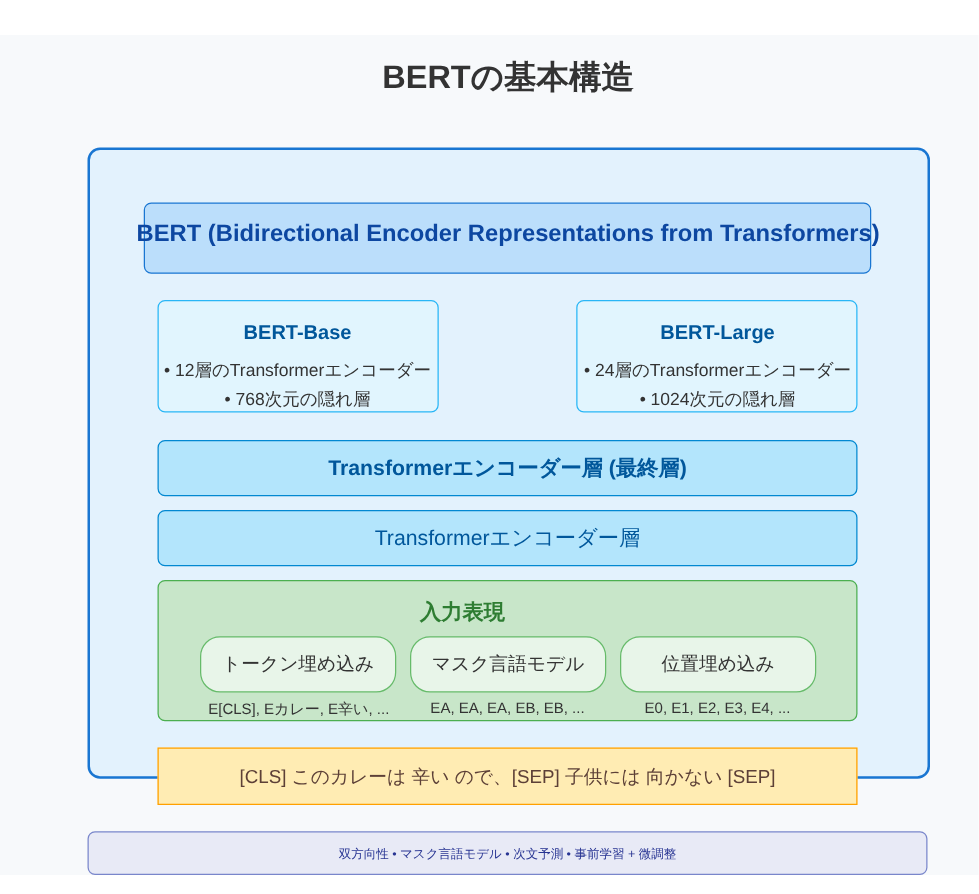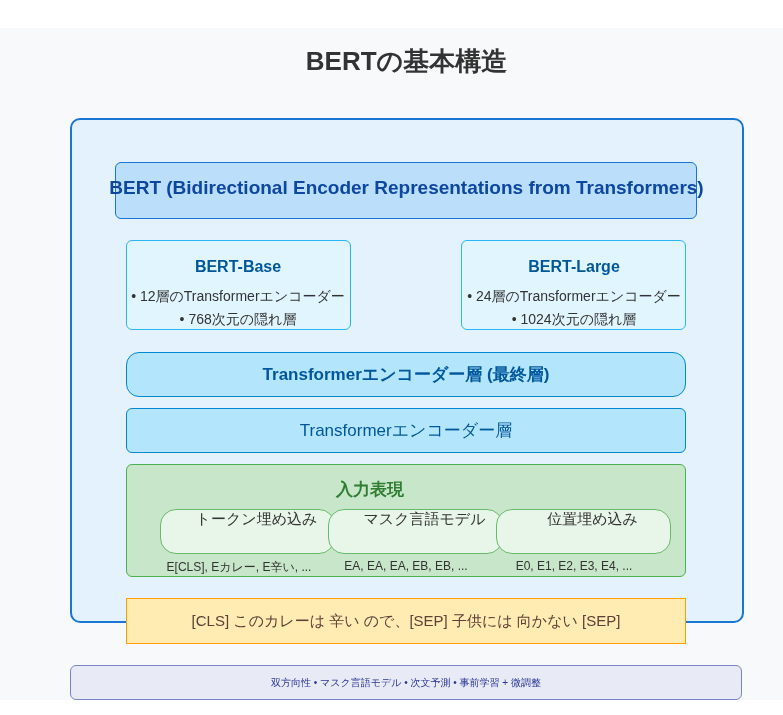--- a/index.html
+++ b/index.html
@@ -6,24 +6,24 @@
   body { width:783px; height:715px; position:relative; overflow:hidden; font-family:"Liberation Sans","DejaVu Sans",sans-serif; }
   .bg { position:absolute; left:0; top:28px; width:783px; height:672px; background:#f7f9fb; }
   .title { position:absolute; left:0; top:44px; width:813px; text-align:center; font-size:26px; font-weight:bold; color:#333333; }
   .outer { position:absolute; left:70px; top:118px; width:670px; height:501px; background:#e3f2fd; border:2px solid #1976d2; border-radius:10px; }
   .bert-head { position:absolute; left:115px; top:162px; width:580px; height:55px; background:#bbdefb; border:1px solid #1976d2; border-radius:6px; }
   .bert-head-text { position:absolute; left:0; top:177px; width:813px; text-align:center; font-size:19px; font-weight:bold; color:#0d47a1; white-space:nowrap; }
   .variant { position:absolute; top:240px; width:223px; height:88px; background:#e1f5fe; border:1.5px solid #29b6f6; border-radius:6px; }
   .variant-title { position:absolute; width:300px; text-align:center; font-size:16px; font-weight:bold; color:#01579b; }
   .variant-line { position:absolute; width:300px; text-align:center; font-size:14px; color:#333; white-space:nowrap; }
   .layer { position:absolute; left:126px; width:558px; height:43px; background:#b3e5fc; border:1.5px solid #0288d1; border-radius:6px; display:flex; align-items:center; justify-content:center; color:#01579b; font-size:17px; }
-  .layer.bold { font-weight:bold;border-radius:13px; }
+  .layer.bold { font-weight:bold; }
   .input { position:absolute; left:126px; top:464px; width:558px; height:111px; background:#c8e6c9; border:1.5px solid #4caf50; border-radius:6px; }
   .input-title { position:absolute; left:126px; top:478px; width:488px; text-align:center; font-size:17px; font-weight:bold; color:#2e7d32; }
-  .emb { position:absolute; top:509px; width:155px; height:43px; background:#e8f5e9; border:1px solid #66bb6a; border-radius:16px; display:flex; align-items:flex-start; justify-content:center; font-size:15px; color:#333;padding-left:18px; }
+  .emb { position:absolute; top:509px; width:155px; height:43px; background:#e8f5e9; border:1px solid #66bb6a; border-radius:16px; display:flex; align-items:center; justify-content:center; font-size:15px; color:#333; }
   .emb-sub { position:absolute; top:559px; width:200px; text-align:center; font-size:12px; color:#333; white-space:nowrap; }
   .sentence { position:absolute; left:126px; top:598px; width:558px; height:44px; background:#ffecb3; border:1.5px solid #ffa000; border-radius:0; display:flex; align-items:center; justify-content:center; font-size:15px; color:#5d4037; }
   .features { position:absolute; left:70px; top:665px; width:670px; height:33px; background:#e8eaf6; border:1.5px solid #7986cb; border-radius:6px; display:flex; align-items:center; justify-content:center; font-size:10px; color:#283593; }
 </style>
 </head>
 <body>
 
 <div class="bg"></div>
 
 <div class="title">BERTの基本構造</div>

